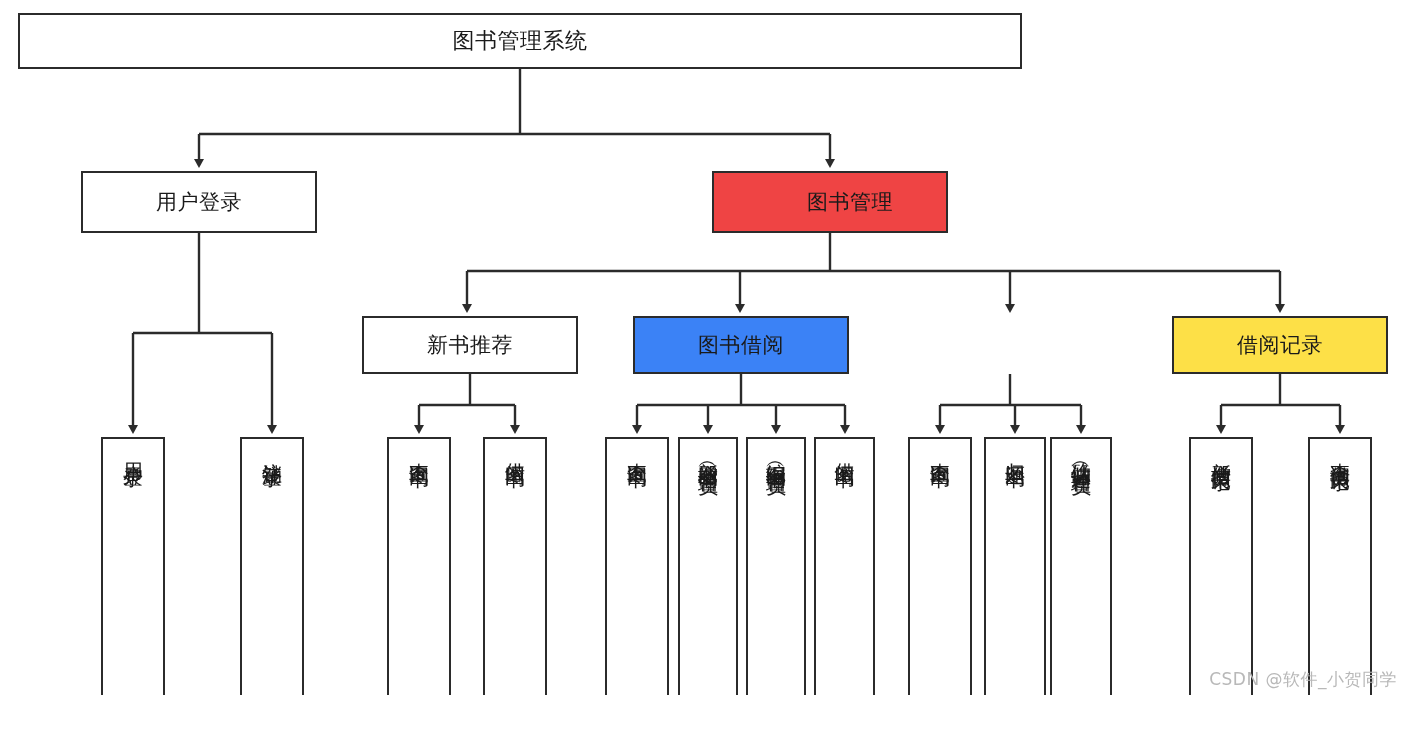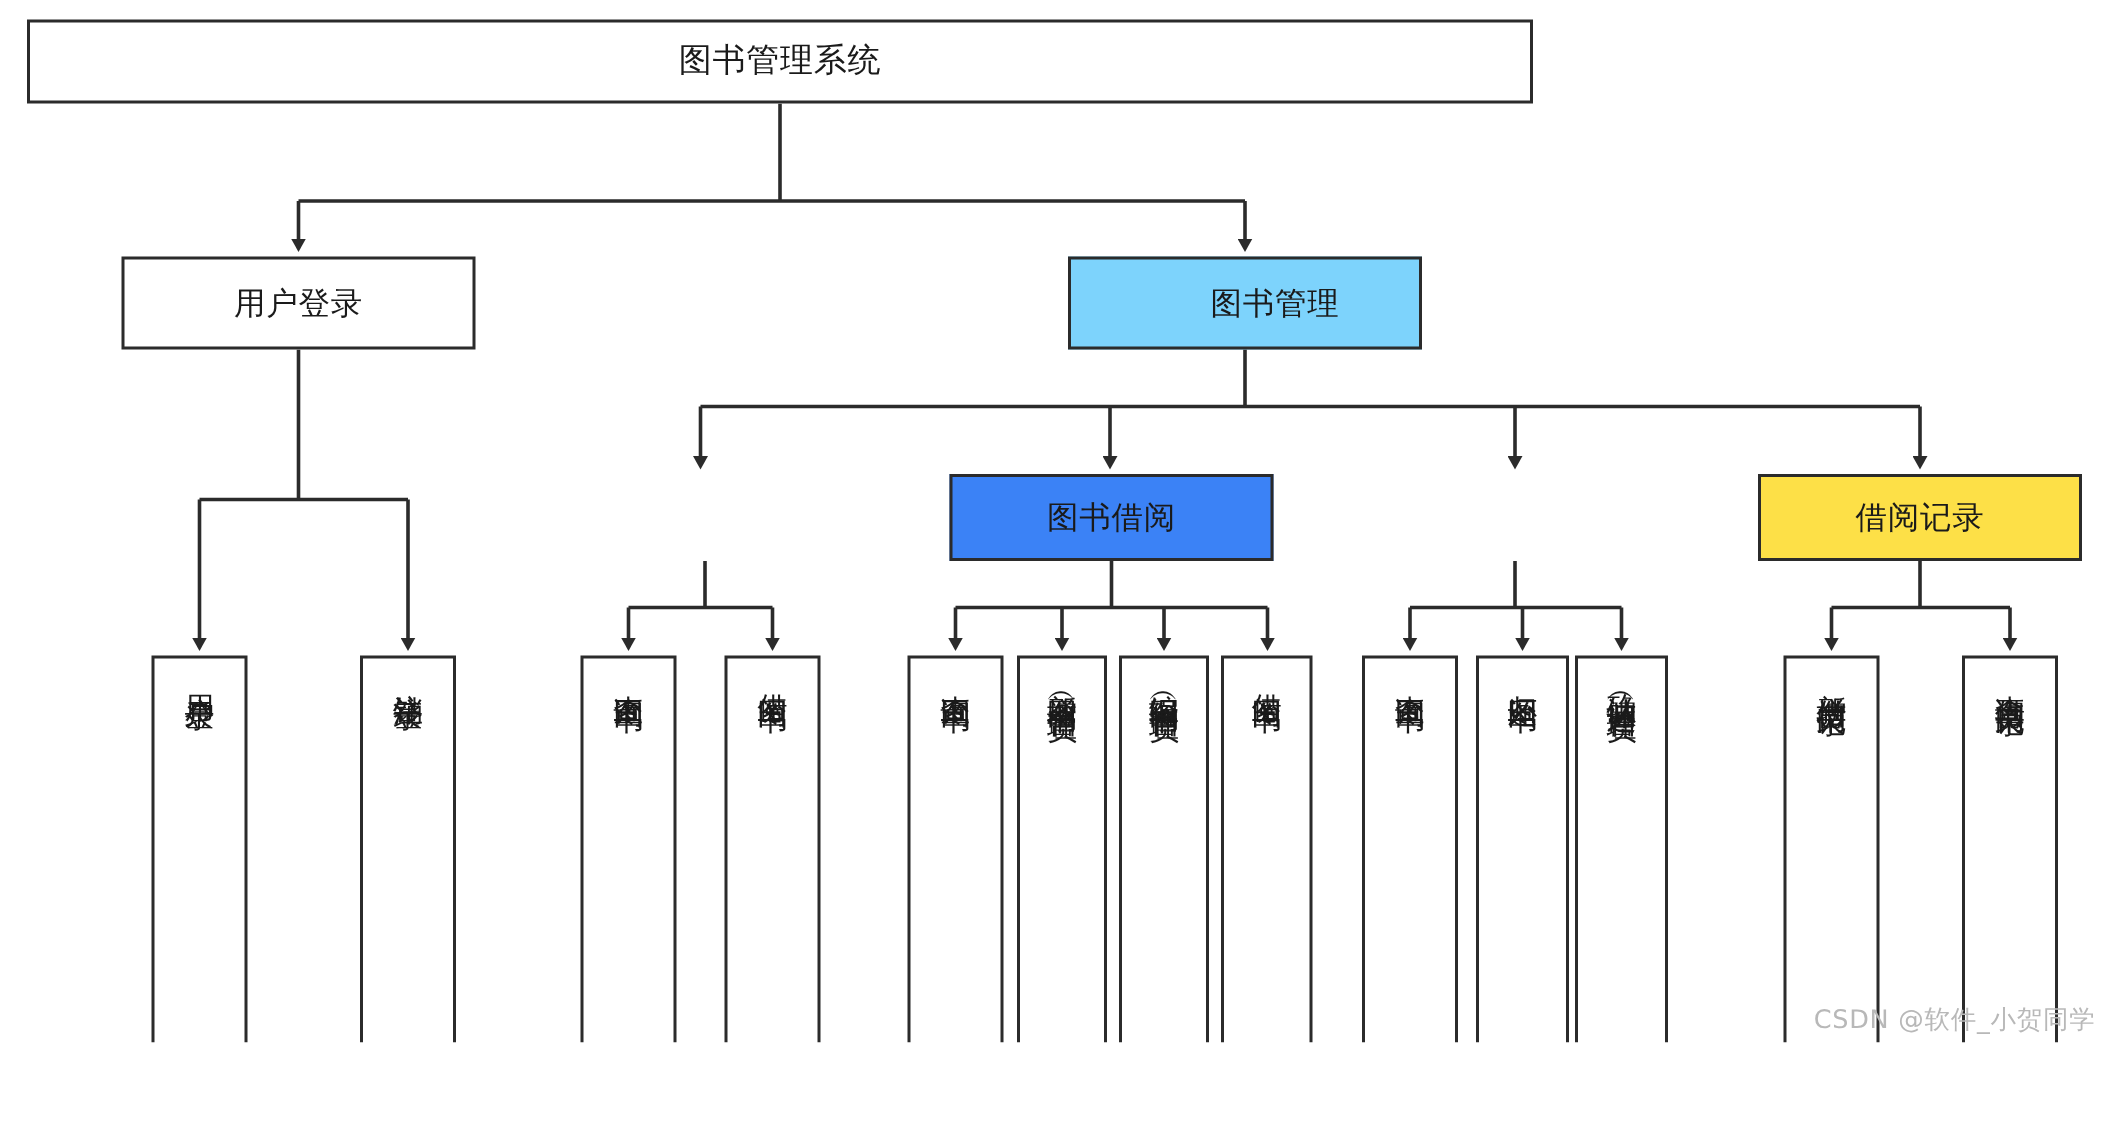--- a/index.html
+++ b/index.html
@@ -124,24 +124,27 @@
     </g>
   </svg>
 
   <div class="node h root" id="n-root" style="left: 18px; top: 13px; width: 1004px; height: 56px; border-color: rgb(43, 43, 43); background: rgb(255, 255, 255); color: rgb(26, 26, 26);">
     <span class="lbl">图书管理系统</span>
   </div>
 
   <div class="node h" id="n-l2-0" style="left: 81px; top: 171px; width: 236px; height: 62px; border-color: rgb(43, 43, 43); background: rgb(255, 255, 255); color: rgb(26, 26, 26);">
     <span class="lbl">用户登录</span>
   </div>
-  <div class="node h" id="n-l2-1" style="left: 712px; top: 171px; width: 236px; height: 62px; border-color: rgb(43, 43, 43); background: #7dd3fc; color: rgb(26, 26, 26); padding-left: 40px;">
+  <div class="node h" id="n-l2-1" style="left: 712px; top: 171px; width: 236px; height: 62px; border-color: rgb(43, 43, 43); background: #ef4444; color: rgb(26, 26, 26); padding-left: 40px;">
     <span class="lbl">图书管理</span>
   </div>
 
+  <div class="node h" id="n-l3-0" style="left: 362px; top: 316px; width: 216px; height: 58px; border-color: rgb(43, 43, 43); background: rgb(255, 255, 255); color: rgb(26, 26, 26);">
+    <span class="lbl">新书推荐</span>
+  </div>
   <div class="node h" id="n-l3-1" style="left: 633px; top: 316px; width: 216px; height: 58px; border-color: rgb(43, 43, 43); background: #3b82f6; color: rgb(26, 26, 26);">
     <span class="lbl">图书借阅</span>
   </div>
   <div class="node h" id="n-l3-3" style="left: 1172px; top: 316px; width: 216px; height: 58px; border-color: rgb(43, 43, 43); background: #fde047; color: rgb(26, 26, 26);">
     <span class="lbl">借阅记录</span>
   </div>
 
   <div class="node v" id="n-lf-0" style="left: 101px; top: 437px; width: 64px; height: 296px; border-color: rgb(43, 43, 43); background: rgb(255, 255, 255); color: rgb(26, 26, 26);">
     <span class="lbl">用户登录</span>
   </div>

